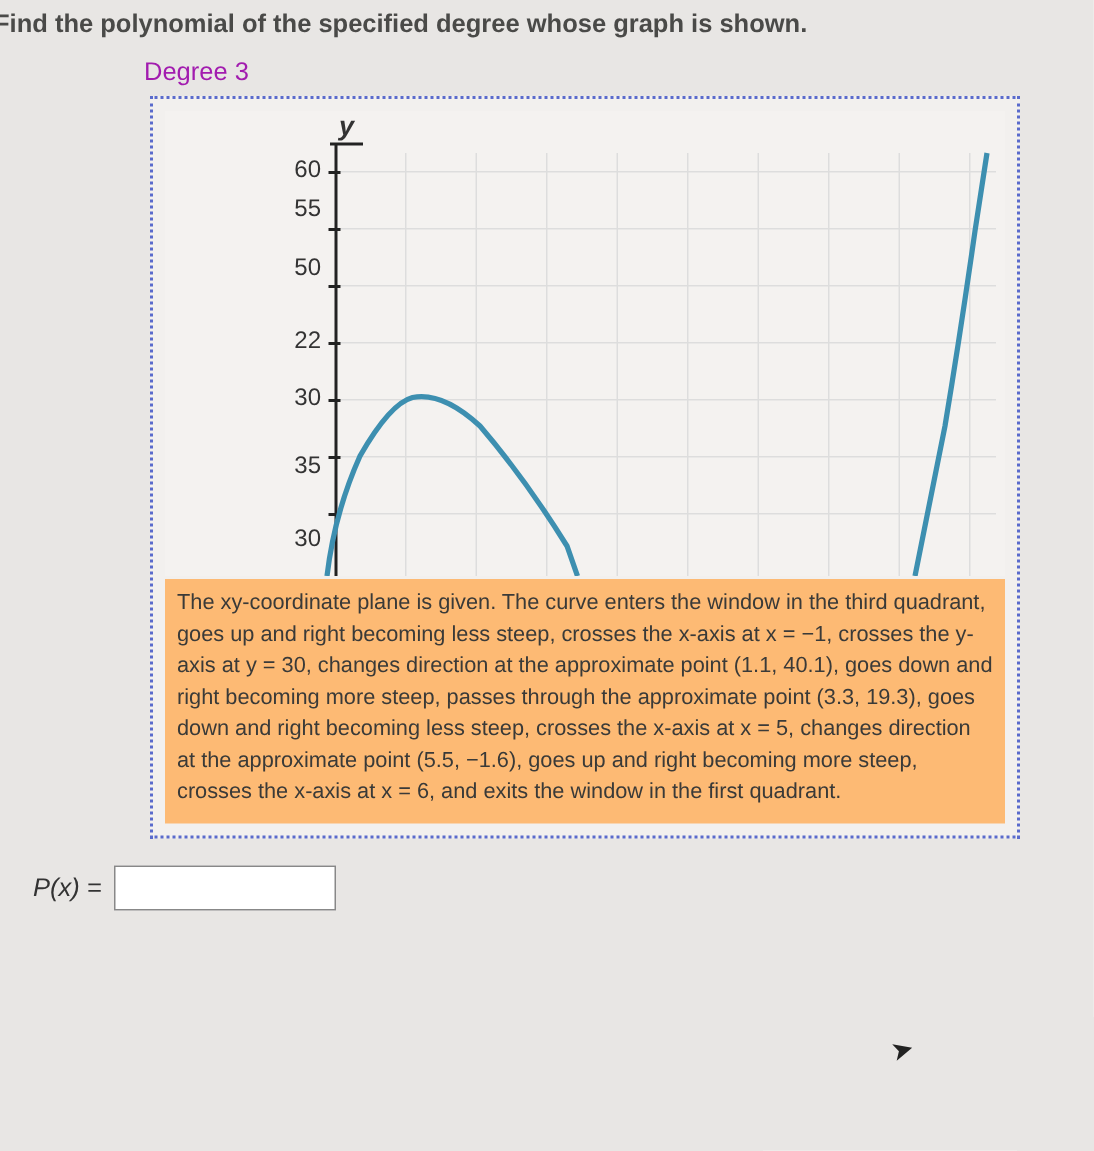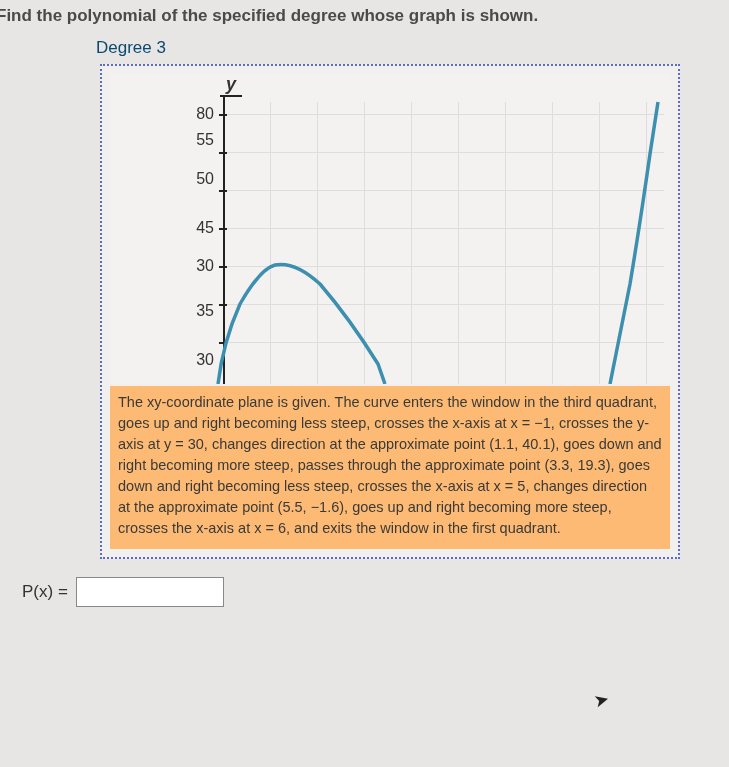--- a/index.html
+++ b/index.html
@@ -13,21 +13,21 @@
     }
     .prompt {
       font-size: 17px;
       font-weight: bold;
       padding: 6px 0 12px 0;
       color: #4a4a48;
       margin-left: -4px;
     }
     .degree-label {
       font-size: 17px;
-      color: #0c4a6e;
+      color: #a21caf;
       margin-left: 96px;
       margin-bottom: 6px;
     }
     .chart-outer {
       margin-left: 100px;
       width: 580px;
       border: 2px dotted #5a6bcc;
       background: #f2f0ee;
       padding: 8px 8px 8px 8px;
       position: relative;
@@ -81,20 +81,21 @@
       padding: 6px 8px 10px 8px;
       background: #fdba74;
     }
     .answer-row {
       display: flex;
       align-items: center;
       margin-top: 18px;
       margin-left: 22px;
     }
     .px-label {
+      font-style: italic;
       font-size: 17px;
       margin-right: 8px;
     }
     .answer-input {
       width: 148px;
       height: 30px;
       border: 1px solid #888;
       background: #fff;
       padding: 2px 6px;
       font-size: 15px;
@@ -130,27 +131,27 @@
     <div class="grid-v" style="left:536px"></div>
 
     <div class="grid-h" style="top:40px"></div>
       <div class="grid-h" style="top:78px"></div>
     <div class="grid-h" style="top:116px"></div>
       <div class="grid-h" style="top:154px"></div>
     <div class="grid-h" style="top:192px"></div>
       <div class="grid-h" style="top:230px"></div>
     <div class="grid-h" style="top:268px"></div>
 
-    <div class="y-tick" style="top:31px">80</div>
+    <div class="y-tick" style="top:31px">60</div>
     <div class="tick-mark" style="top:40px"></div>
     <div class="y-tick" style="top:57px">55</div>
     <div class="tick-mark" style="top:78px"></div>
     <div class="y-tick" style="top:96px">50</div>
     <div class="tick-mark" style="top:116px"></div>
-    <div class="y-tick" style="top:145px">45</div>
+    <div class="y-tick" style="top:145px">22</div>
     <div class="tick-mark" style="top:154px"></div>
     <div class="y-tick" style="top:183px">30</div>
     <div class="tick-mark" style="top:192px"></div>
     <div class="y-tick" style="top:228px">35</div>
     <div class="tick-mark" style="top:230px"></div>
     <div class="y-tick" style="top:277px">30</div>
     <div class="tick-mark" style="top:268px"></div>
 
     <svg viewBox="0 0 560 310" width="560" height="310" style="position:absolute;left:0;top:0;">
       <path d="M 106 310 

